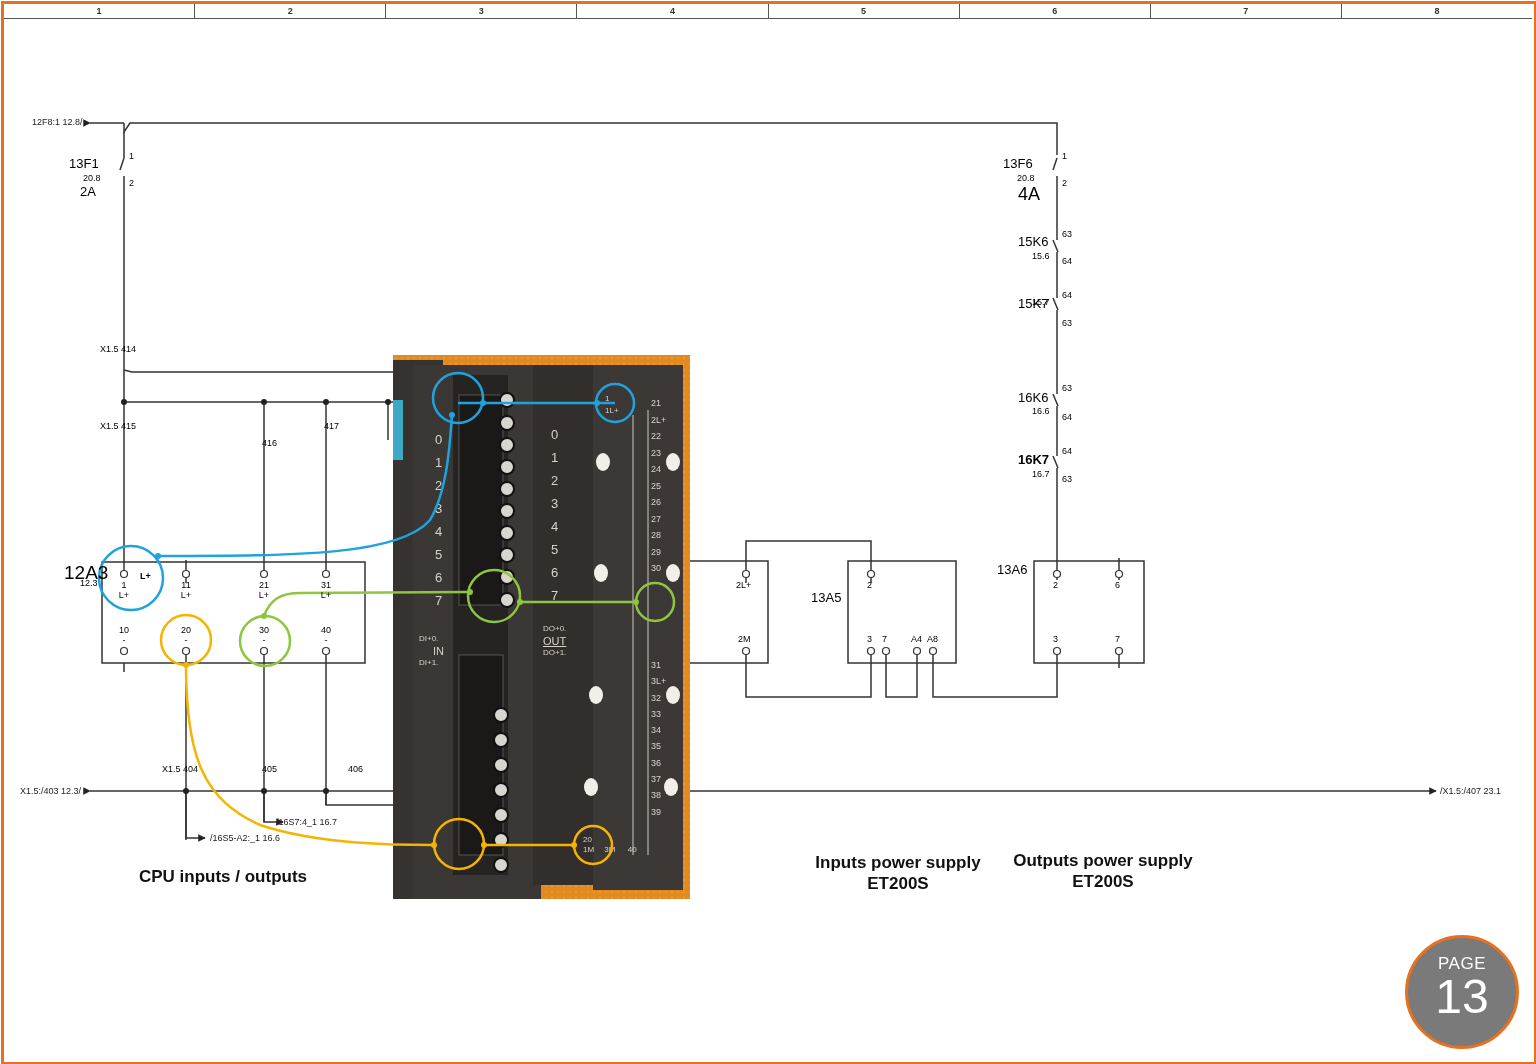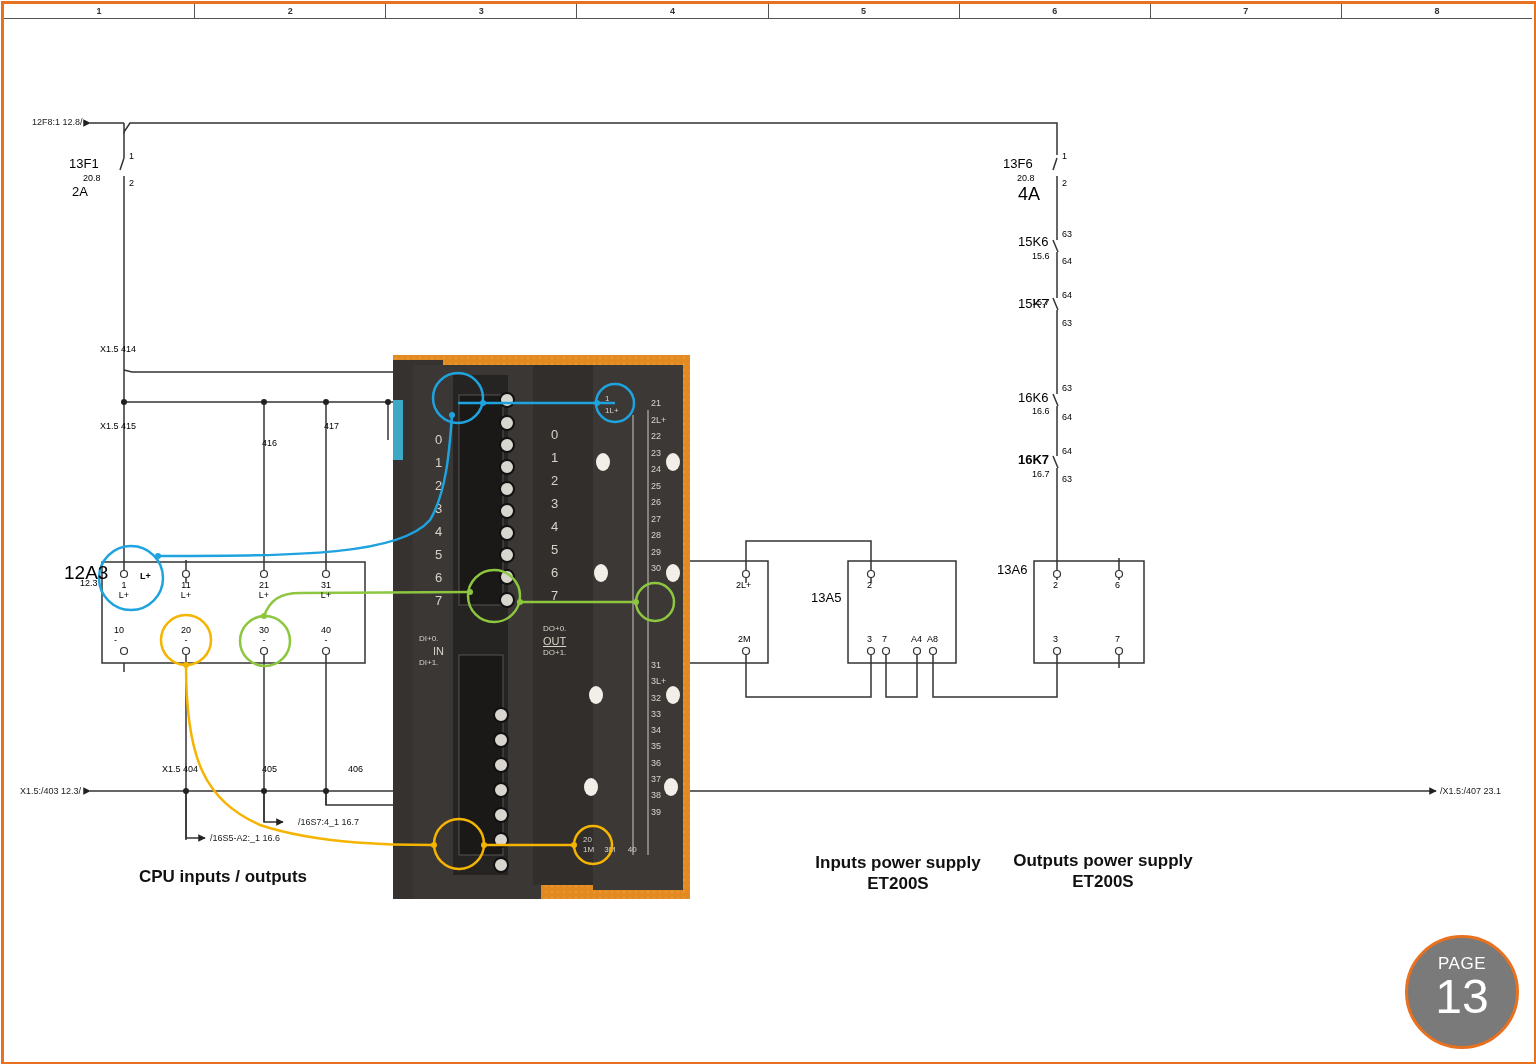--- a/index.html
+++ b/index.html
@@ -295,25 +295,25 @@
     <circle cx="434" cy="845" r="3" fill="#f5b400"></circle>
     <circle cx="484" cy="845" r="3" fill="#f5b400"></circle>
     <circle cx="574" cy="845" r="3" fill="#f5b400"></circle>
   </g>
 </svg>
 
 <div style="position:absolute;left:32px;top:117px;font-size:9px;color:#222;">12F8:1 12.8/</div>
 <div style="position:absolute;left:20px;top:786px;font-size:9px;color:#222;">X1.5:/403 12.3/</div>
 <div style="position:absolute;left:1440px;top:786px;font-size:9px;color:#222;">/X1.5:/407 23.1</div>
 <div style="position:absolute;left:210px;top:833px;font-size:9px;color:#222;">/16S5-A2:_1 16.6</div>
-<div style="position:absolute;left:298px;top:817px;font-size:9px;color:#222;">/16S7:4_1 16.7</div>
+<div style="position:absolute;left:276px;top:817px;font-size:9px;color:#222;">/16S7:4_1 16.7</div>
 
 <div style="position:absolute;left:69px;top:156px;font-size:13px;">13F1</div>
 <div style="position:absolute;left:83px;top:173px;font-size:9px;">20.8</div>
-<div style="position:absolute;left:72px;top:184px;font-size:13px;">2A</div>
+<div style="position:absolute;left:80px;top:184px;font-size:13px;">2A</div>
 <div style="position:absolute;left:129px;top:151px;font-size:9px;">1</div>
 <div style="position:absolute;left:129px;top:178px;font-size:9px;">2</div>
 
 <div style="position:absolute;left:1003px;top:156px;font-size:13px;">13F6</div>
 <div style="position:absolute;left:1017px;top:173px;font-size:9px;">20.8</div>
 <div style="position:absolute;left:1018px;top:184px;font-size:18px;">4A</div>
 <div style="position:absolute;left:1062px;top:151px;font-size:9px;">1</div>
 <div style="position:absolute;left:1062px;top:178px;font-size:9px;">2</div>
 
 <div style="position:absolute;left:1018px;top:234px;font-size:13px;">15K6</div>
@@ -358,21 +358,21 @@
 </div>
 <div style="position:absolute;left:254px;top:580px;width:20px;text-align:center;font-size:9px;line-height:10px;">
   <div>21</div>
   <div>L+</div>
 </div>
 <div style="position:absolute;left:316px;top:580px;width:20px;text-align:center;font-size:9px;line-height:10px;">
   <div>31</div>
   <div>L+</div>
 </div>
 
-<div style="position:absolute;left:114px;top:625px;width:20px;font-size:9px;line-height:10px;">
+<div style="position:absolute;left:114px;top:625px;width:20px;text-align:center;font-size:9px;line-height:10px;">
   <div>10</div>
   <div>-</div>
 </div>
 <div style="position:absolute;left:176px;top:625px;width:20px;text-align:center;font-size:9px;line-height:10px;">
   <div>20</div>
   <div>-</div>
 </div>
 <div style="position:absolute;left:254px;top:625px;width:20px;text-align:center;font-size:9px;line-height:10px;">
   <div>30</div>
   <div>-</div>

